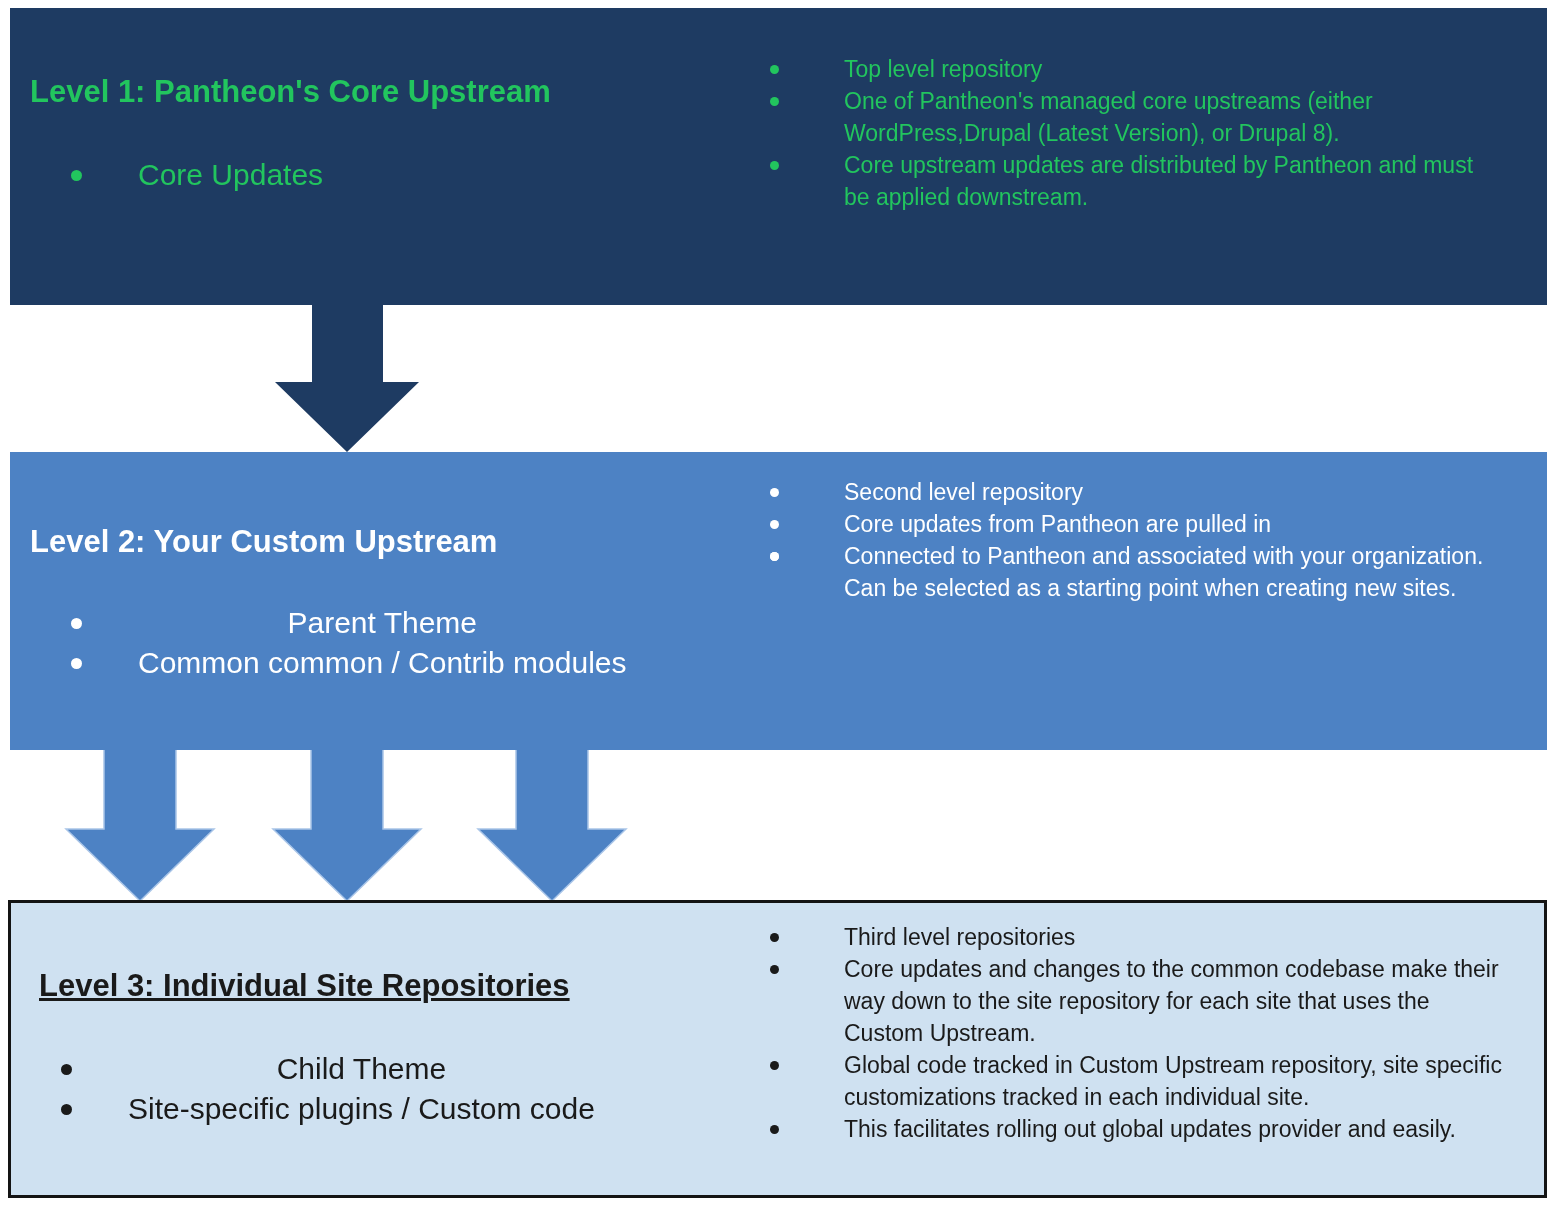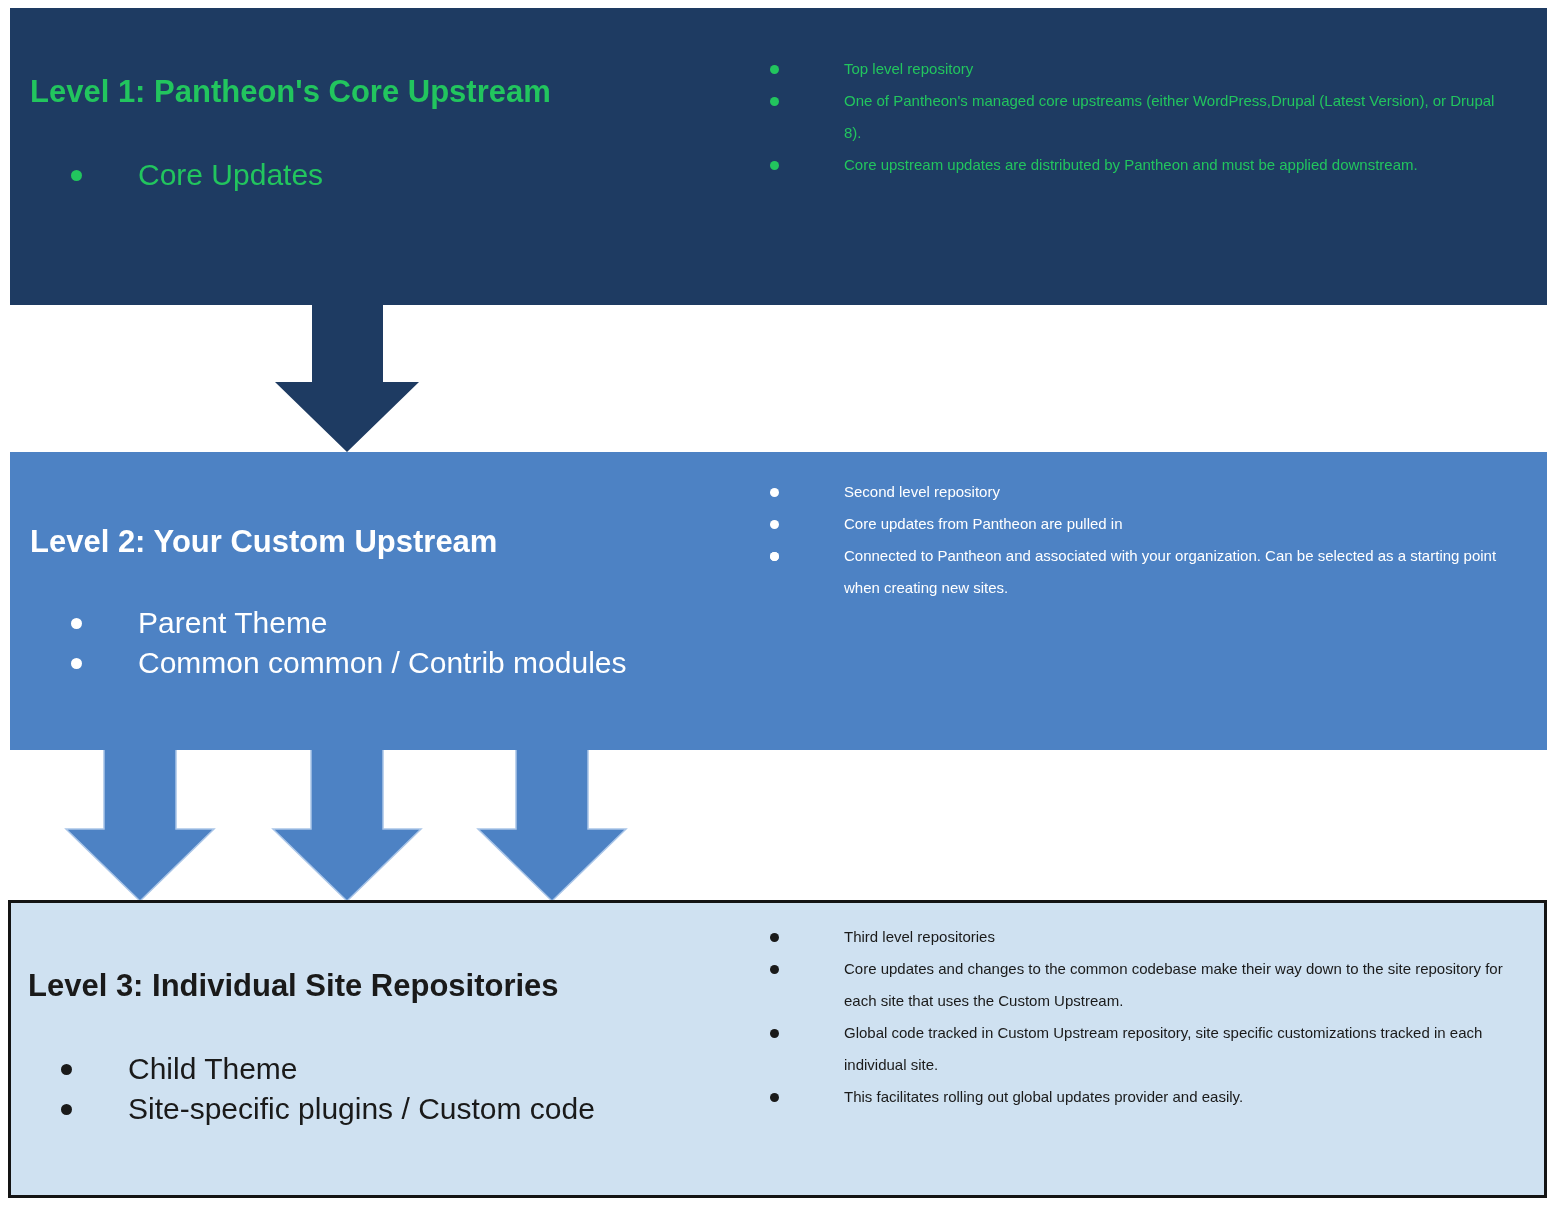--- a/index.html
+++ b/index.html
@@ -8,30 +8,30 @@
     font-family:"Liberation Sans", sans-serif; overflow:hidden;
   }
   .arrow-layer { position:absolute; left:0; top:0; width:1553px; height:1206px; pointer-events:none; }
   .level { position:absolute; box-sizing:border-box; z-index:1; }
   .level1 { left:10px;  top:8px;   width:1537px; height:297px; background:#1e3b62; color:#22c55e; }
   .level2 { left:10px;  top:452px; width:1537px; height:298px; background:#4d82c4; color:#ffffff; }
   .level3 { left:8px;   top:900px; width:1539px; height:298px; background:#cfe1f1; color:#1a1a1a; border:3px solid #141414; }
   .title { position:absolute; left:20px; font-size:31px; font-weight:bold; line-height:38px; white-space:nowrap; }
   .level1 .title { top:65px; }
   .level2 .title { top:71px; }
-  .level3 .title { top:64px; left:17px; }
+  .level3 .title { top:64px; left:28px;text-decoration:underline; }
   ul.list { margin:0; padding:0; list-style:none; position:absolute; }
   .list li { position:relative; }
-  .list-left  { left:55px; font-size:30px; line-height:40px; }
+  .list-left  { left:55px; font-size:30px; line-height:40px;text-align:center; }
   .level1 .list-left { top:147px; }
   .level2 .list-left { top:151px; }
   .level3 .list-left { top:146px; left:44px; }
   .list-left  li { padding-left:73px; white-space:nowrap; }
   .list-left  .dot { position:absolute; left:6px; top:15px; width:11px; height:11px; border-radius:50%; background:currentColor; }
-  .list-right { left:745px; width:749px; font-size:15px; line-height:32px; }
+  .list-right { left:745px; width:749px; font-size:23px; line-height:32px; }
   .level1 .list-right { top:45px; }
   .level2 .list-right { top:24px; }
   .level3 .list-right { top:18px; left:744px; }
   .list-right li { padding-left:89px; }
   .list-right .dot { position:absolute; left:15px; top:12px; width:9px; height:9px; border-radius:50%; background:currentColor; }
 </style>
 </head>
 <body>
 
 <div class="canvas">

